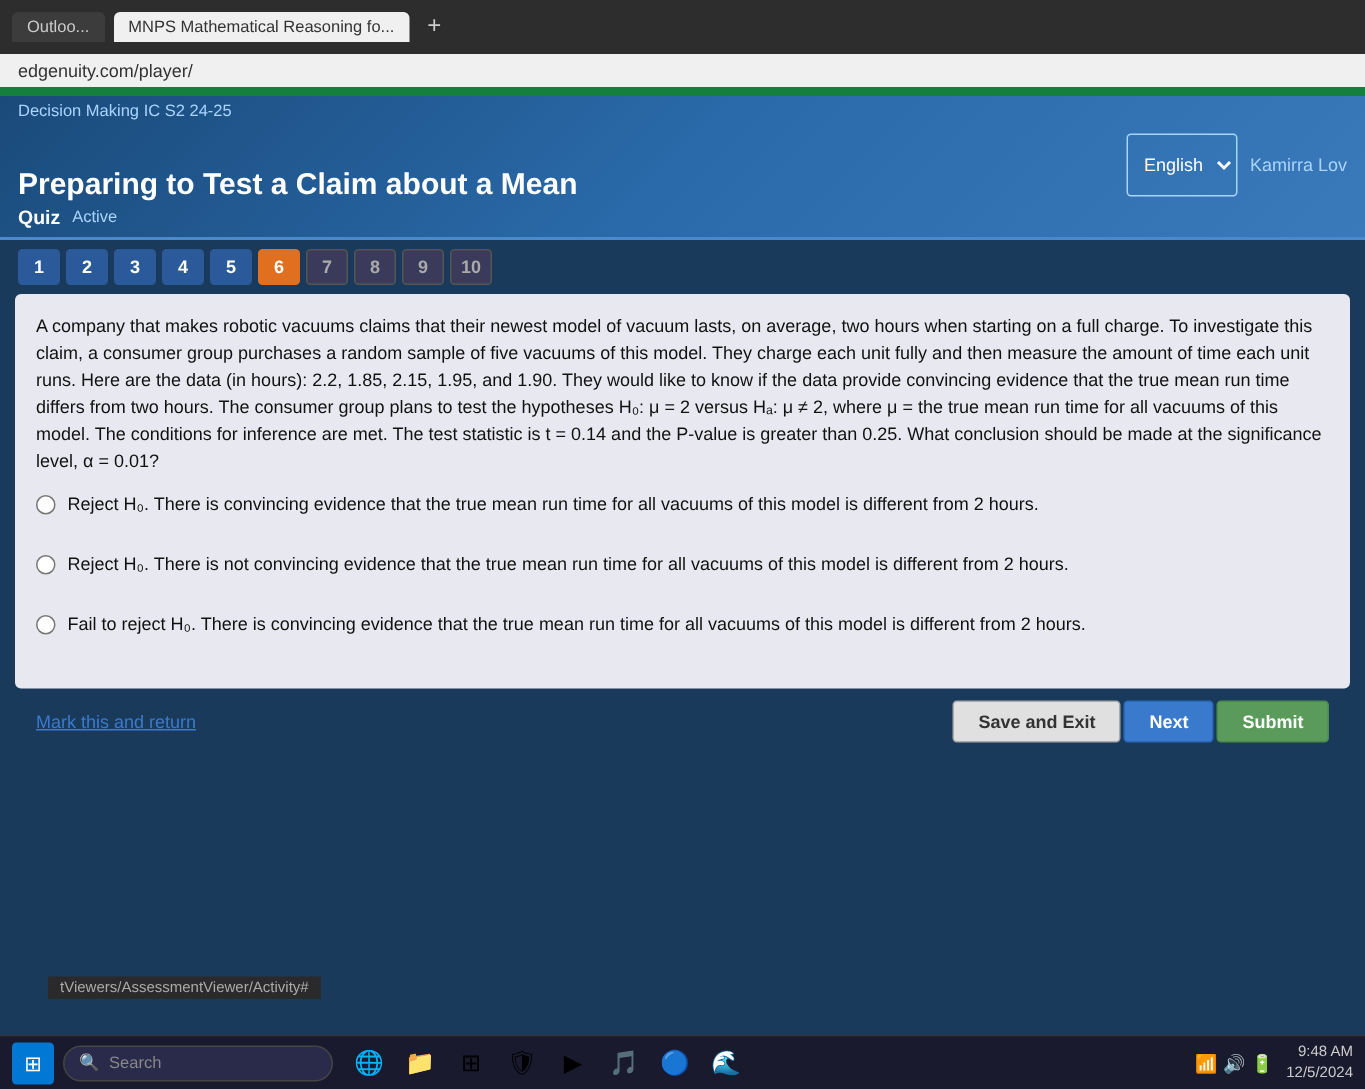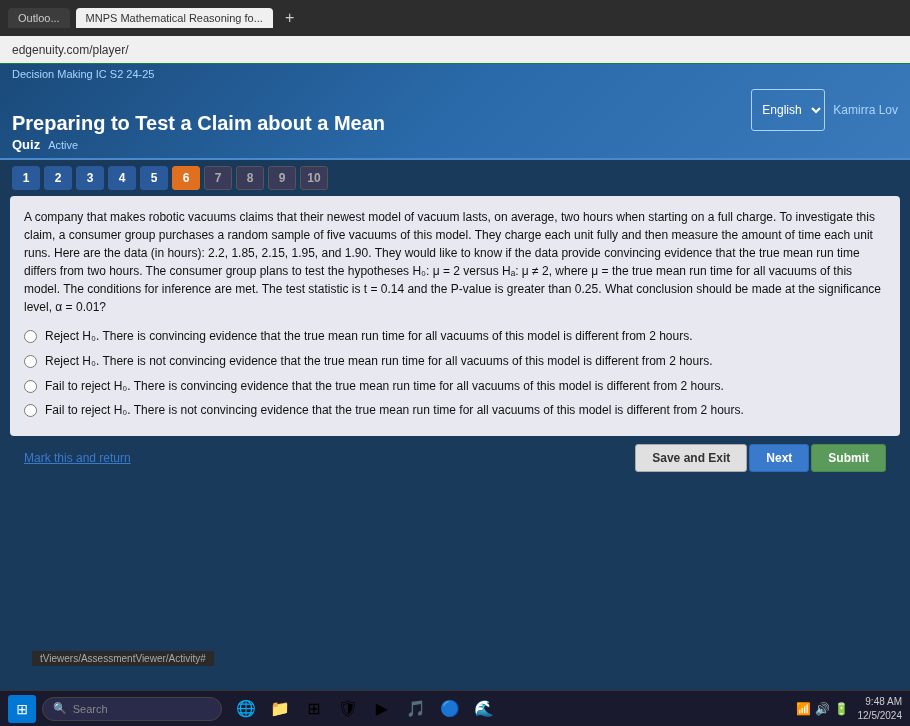--- a/index.html
+++ b/index.html
@@ -46,21 +46,21 @@
 
     
     .address-bar {
       background: #f0f0f0;
       height: 28px;
       display: flex;
       align-items: center;
       padding: 0 12px;
       font-size: 12px;
       color: #333;
-      border-bottom: 1px solid #15803d;
+      border-bottom: 6px solid #15803d;
     }
 
     
     .webpage {
       background: #1a3a5c;
       height: calc(726px - 36px - 28px - 36px);
       overflow: hidden;
       position: relative;
     }
 
@@ -114,20 +114,21 @@
       gap: 8px;
     }
 
     .lang-select {
       background: transparent;
       border: 1px solid #aad4ff;
       color: #ffffff;
       font-size: 12px;
       padding: 12px 6px;
       border-radius: 3px;
+      text-align: center;
     }
 
     .user-name {
       color: #aad4ff;
       font-size: 12px;
     }
 
     
     .question-nav {
       display: flex;
@@ -167,22 +168,22 @@
     .question-text {
       font-size: 12px;
       color: #111;
       line-height: 1.5;
       margin-bottom: 12px;
     }
 
     .answer-choices {
       display: flex;
       flex-direction: column;
-      gap: 8px;
-      margin-bottom: 5px;
+      gap: 23px;
+      margin-bottom: 23px;
     }
 
     .choice {
       display: flex;
       align-items: flex-start;
       gap: 8px;
       cursor: pointer;
     }
 
     .choice input[type="radio"] {
@@ -399,24 +400,20 @@
           <span class="choice-text">Reject H₀. There is convincing evidence that the true mean run time for all vacuums of this model is different from 2 hours.</span>
         </div>
         <div class="choice">
           <input type="radio" name="answer" value="b" style="">
           <span class="choice-text">Reject H₀. There is not convincing evidence that the true mean run time for all vacuums of this model is different from 2 hours.</span>
         </div>
         <div class="choice">
           <input type="radio" name="answer" value="c" style="">
           <span class="choice-text">Fail to reject H₀. There is convincing evidence that the true mean run time for all vacuums of this model is different from 2 hours.</span>
         </div>
-        <div class="choice">
-          <input type="radio" name="answer" value="d" style="">
-          <span class="choice-text">Fail to reject H₀. There is not convincing evidence that the true mean run time for all vacuums of this model is different from 2 hours.</span>
-        </div>
       </div>
   </div>
 
   <div class="bottom-row">
     <span class="mark-link">Mark this and return</span>
     <div class="btn-group">
       <button class="btn btn-save">Save and Exit</button>
       <button class="btn btn-next">Next</button>
       <button class="btn btn-submit">Submit</button>
     </div>

